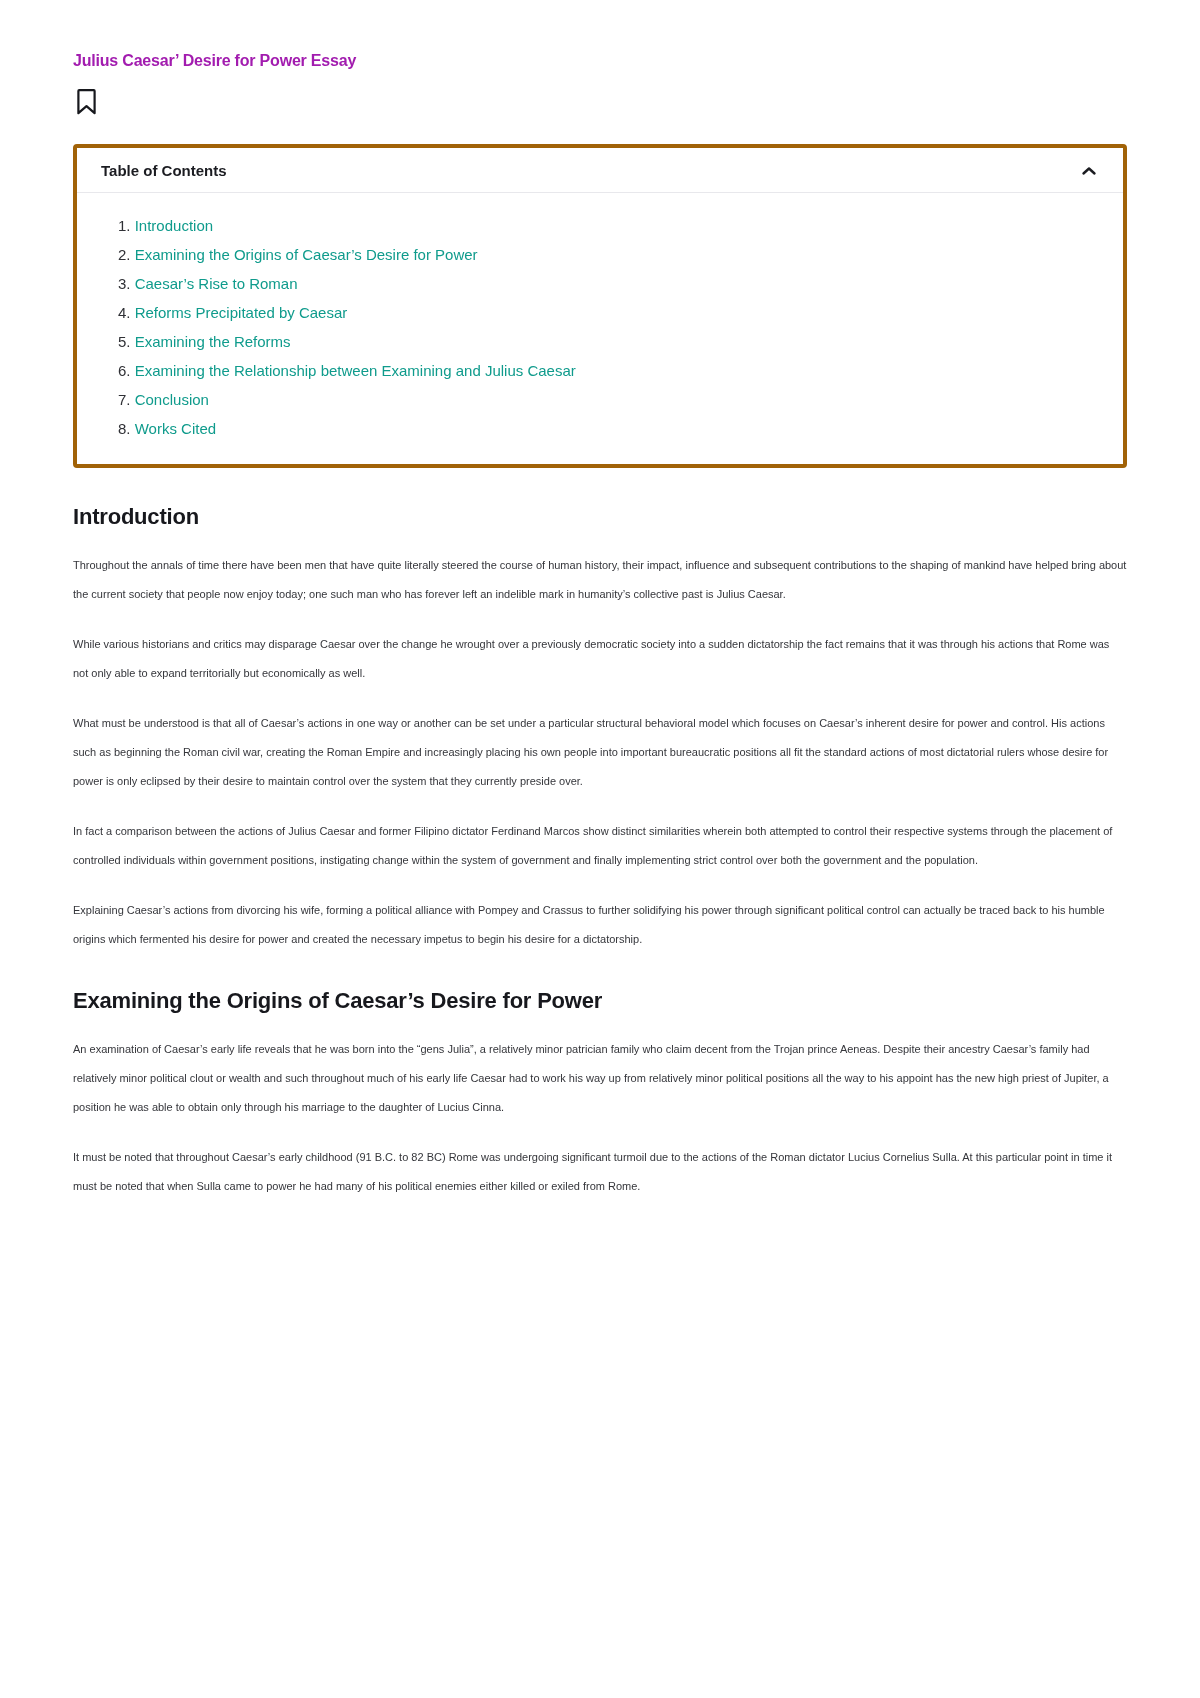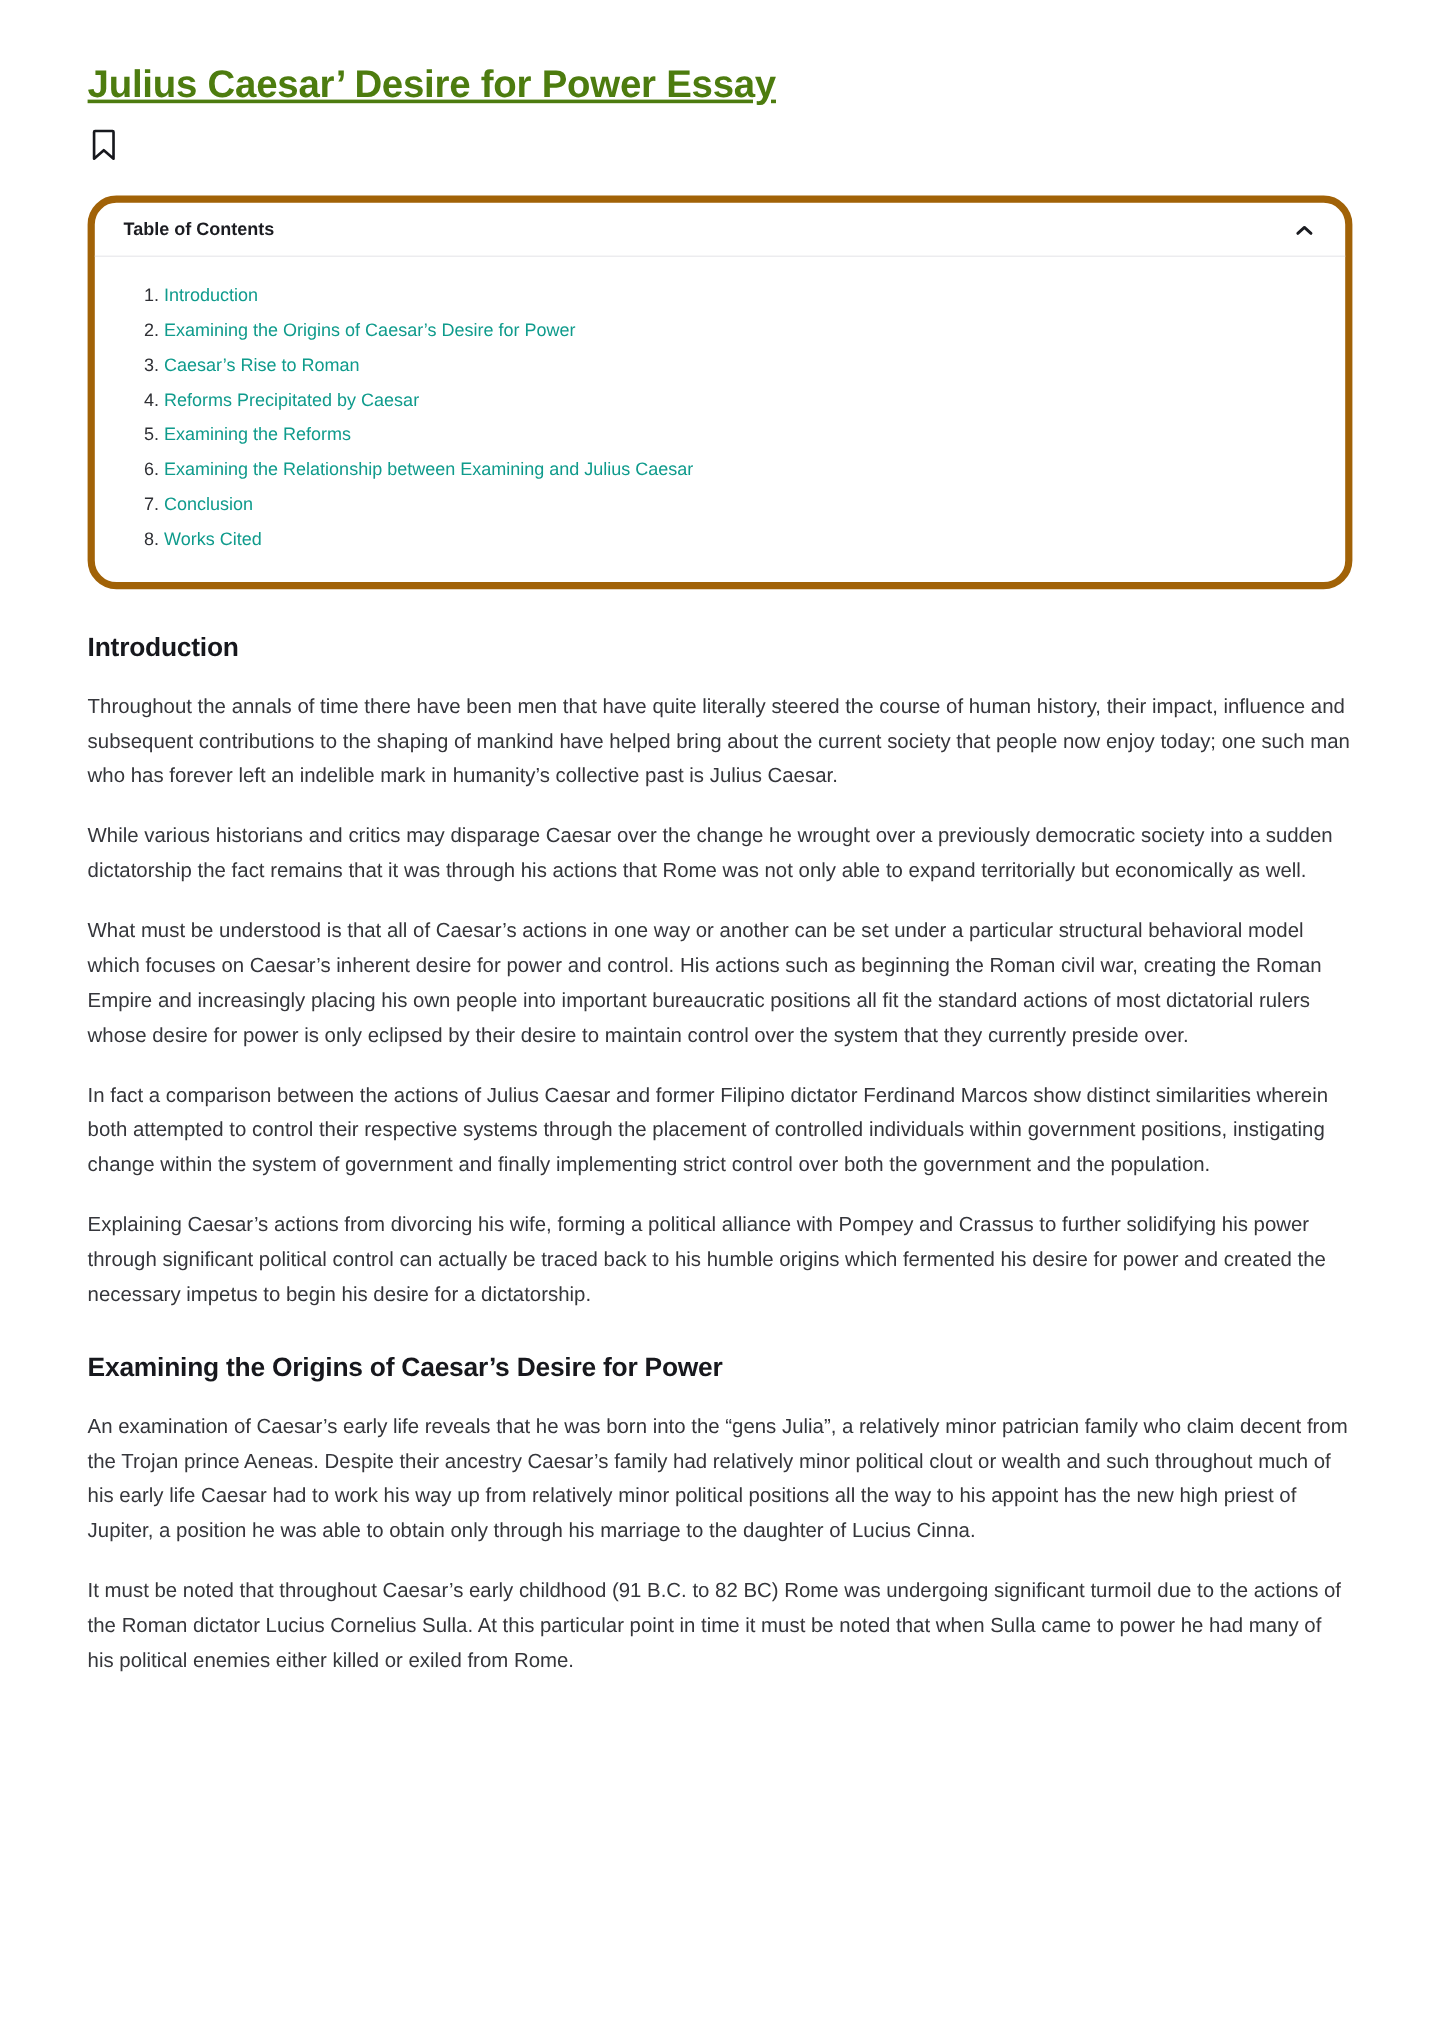--- a/index.html
+++ b/index.html
@@ -6,41 +6,40 @@
   html, body { margin: 0; padding: 0; background: #ffffff; }
   body {
     width: 1200px;
     min-height: 1698px;
     font-family: "Liberation Sans", "DejaVu Sans", sans-serif;
     color: #35363b;
   }
   .page { padding: 52px 73px 60px 73px; }
 
   .page-title {
-    font-size: 32px;
+    font-size: 16px;
     font-weight: 700;
-    color: #4d7c0f;
+    color: #a21caf;
     letter-spacing: -0.2px;
     margin: 0 0 18px 0;
-    text-decoration: underline;
   }
 
   .bookmark-btn {
     background: none;
     border: none;
     padding: 0;
     margin: 0 0 28px 2px;
     cursor: pointer;
     display: inline-block;
     line-height: 0;
   }
 
   .toc {
-    border: 6px solid #a16207;
-    border-radius: 24px;
+    border: 4px solid #a16207;
+    border-radius: 4px;
     margin: 0 0 36px 0;
     background: #ffffff;
   }
   .toc-header {
     display: flex;
     justify-content: space-between;
     align-items: center;
     padding: 14px 26px 13px 24px;
     border-bottom: 1px solid #e8e8ec;
     cursor: pointer;
@@ -75,21 +74,21 @@
   }
 
   .section-heading {
     font-size: 22px;
     font-weight: 700;
     color: #17181d;
     letter-spacing: -0.2px;
     margin: 34px 0 21px 0;
   }
   .para {
-    font-size: 17px;
+    font-size: 11px;
     line-height: 29px;
     color: #35363b;
     margin: 0 0 21px 0;
   }
 </style>
 </head>
 <body>
 
 <div class="page">
 

